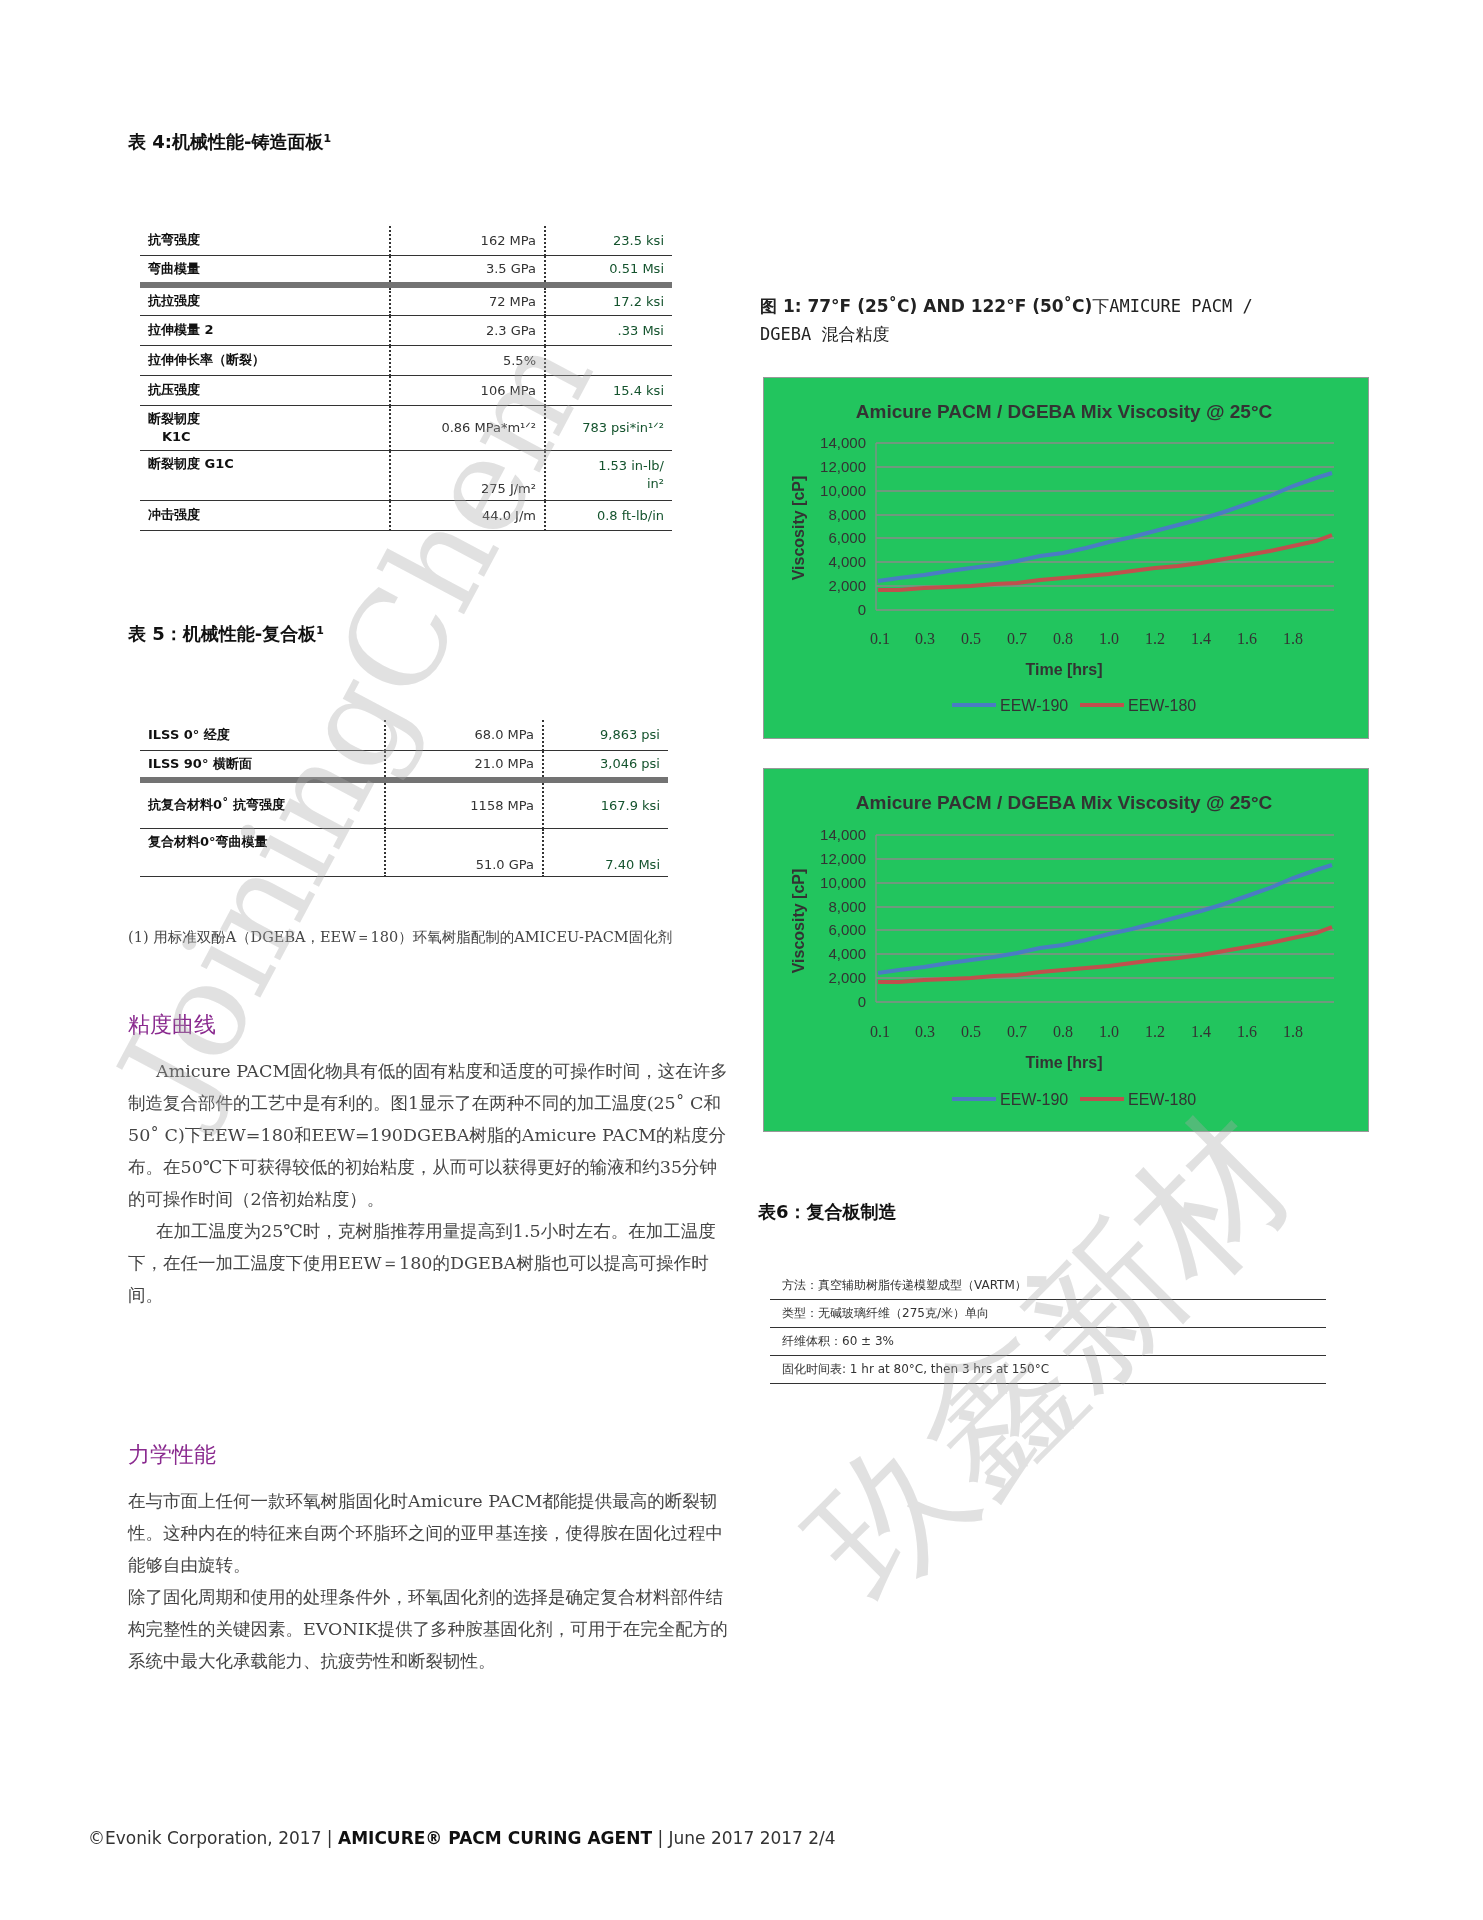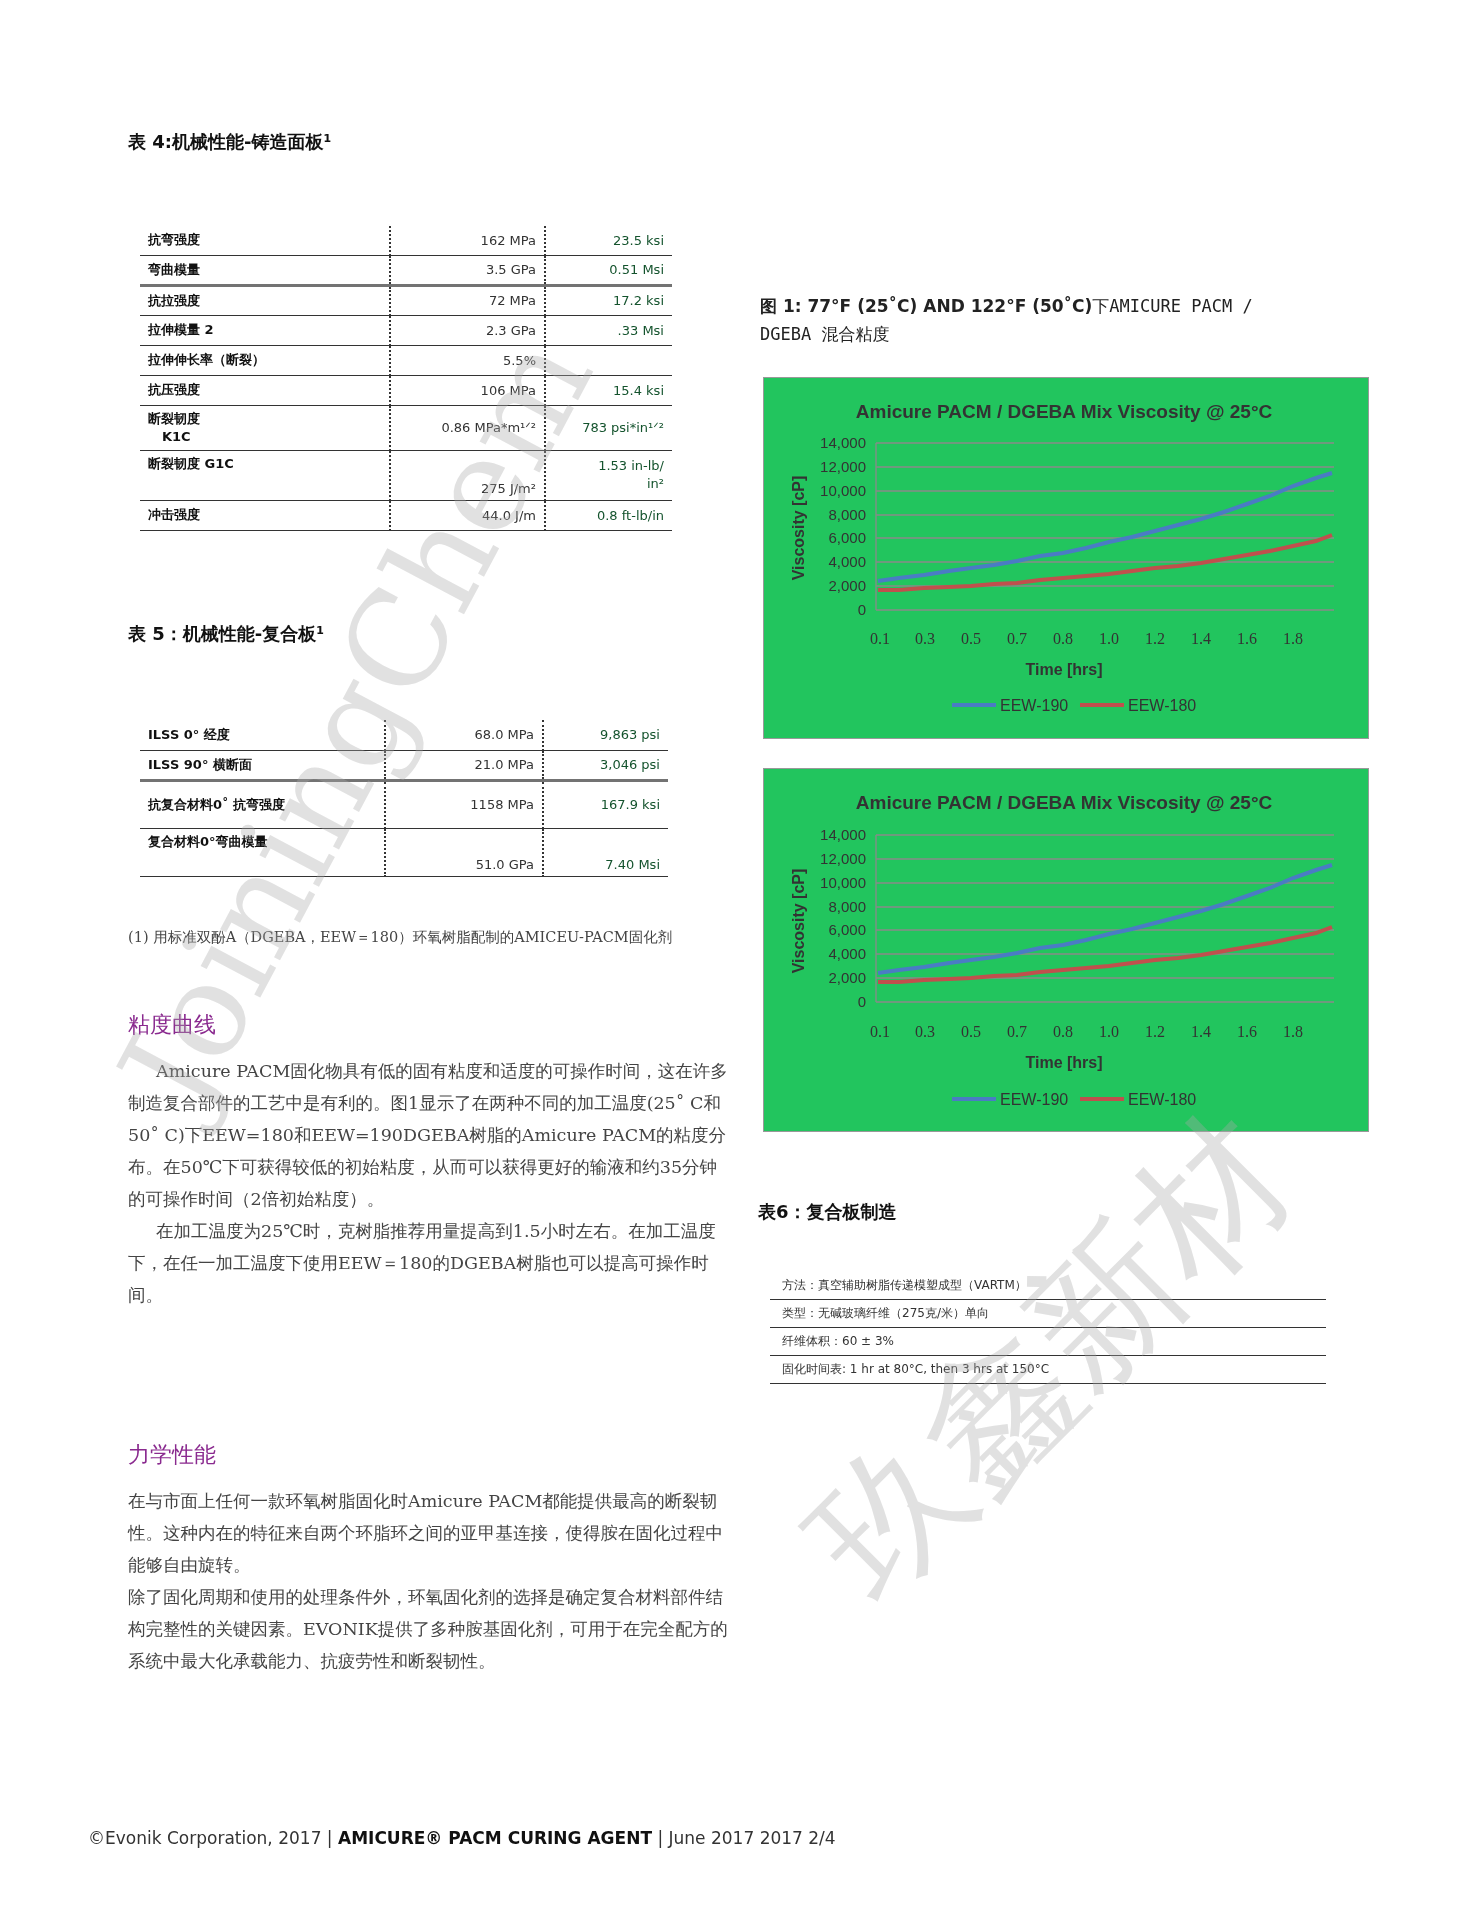--- a/index.html
+++ b/index.html
@@ -9,21 +9,21 @@
 
   
   .tbl-title { font-size: 18px; font-weight: bold; color: #111; }
 
   
   table.props { position: absolute; border-collapse: collapse; font-size: 13px; }
   table.props td { padding: 4px 8px; vertical-align: middle; border-bottom: 1.5px solid #333; }
   table.props td.lbl { font-weight: bold; color: #111; }
   table.props td.v1 { text-align: right; border-left: 2px dotted #333; border-right: 2px dotted #333; color: #333; }
   table.props td.v2 { text-align: right; color: #14532d; }
-  table.props tr.thin td { border-bottom: 3px solid #737373; margin-top: 8px; }
+  table.props tr.thin td { border-bottom: 6px solid #737373; margin-top: 8px; }
 
   .footnote { font-family: "DejaVu Serif", "Liberation Serif", serif; font-size: 14.5px; color: #444; }
   .section-h { font-size: 22px; color: #8a2a8f; }
   .body-txt { font-family: "DejaVu Serif", "Liberation Serif", serif; font-size: 17.5px; line-height: 32px; color: #444; }
   .body-txt p { margin: 0; }
   .indent { text-indent: 28px; }
 
   .fig-cap { font-family: "DejaVu Sans Mono", "Liberation Mono", monospace; font-size: 17px; line-height: 28px; color: #222; }
   .fig-cap b { font-family: "DejaVu Sans", sans-serif; }
 

